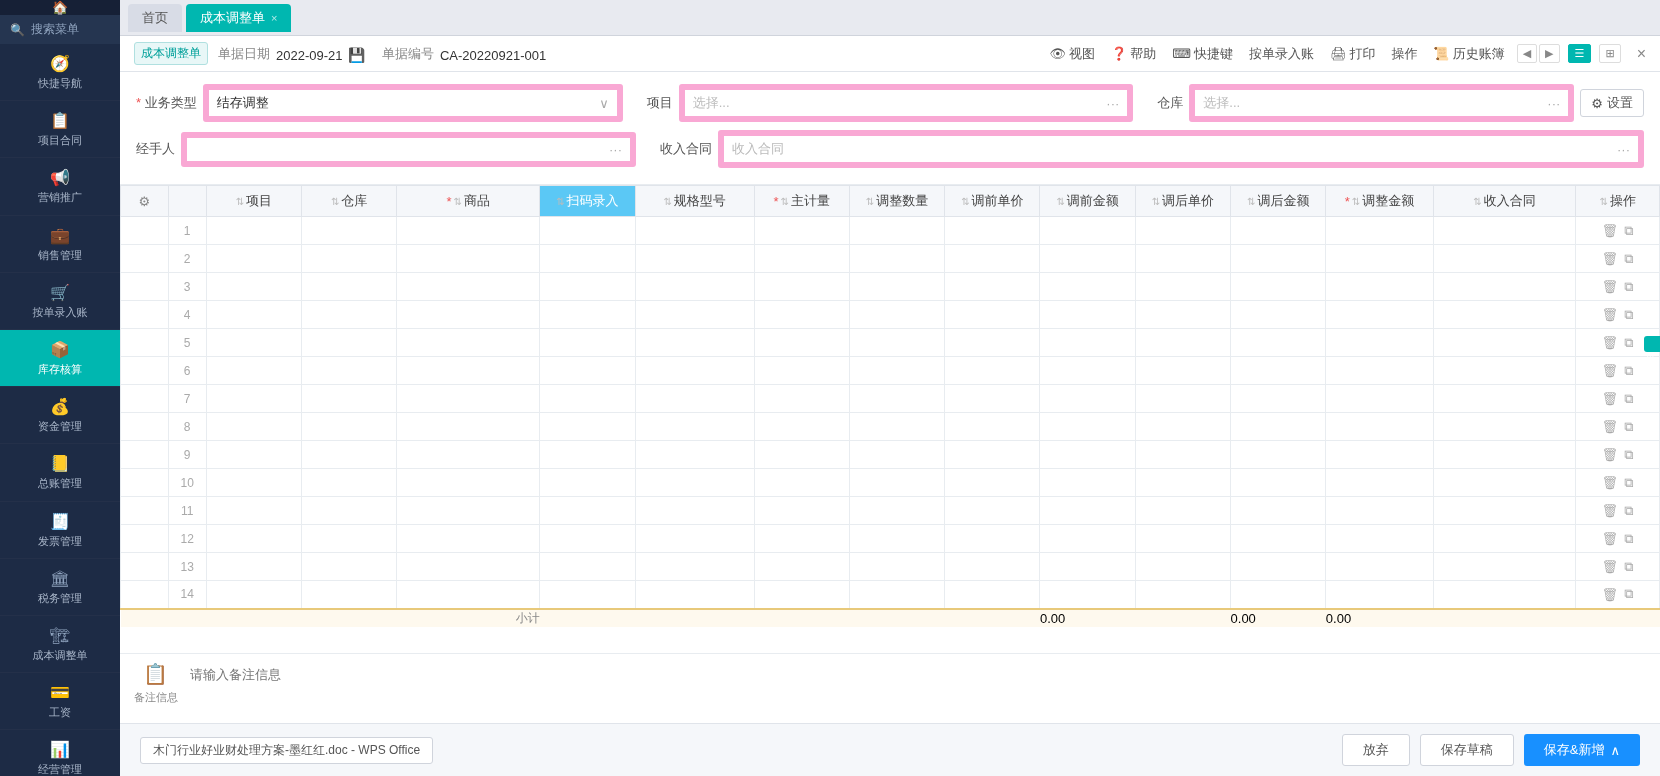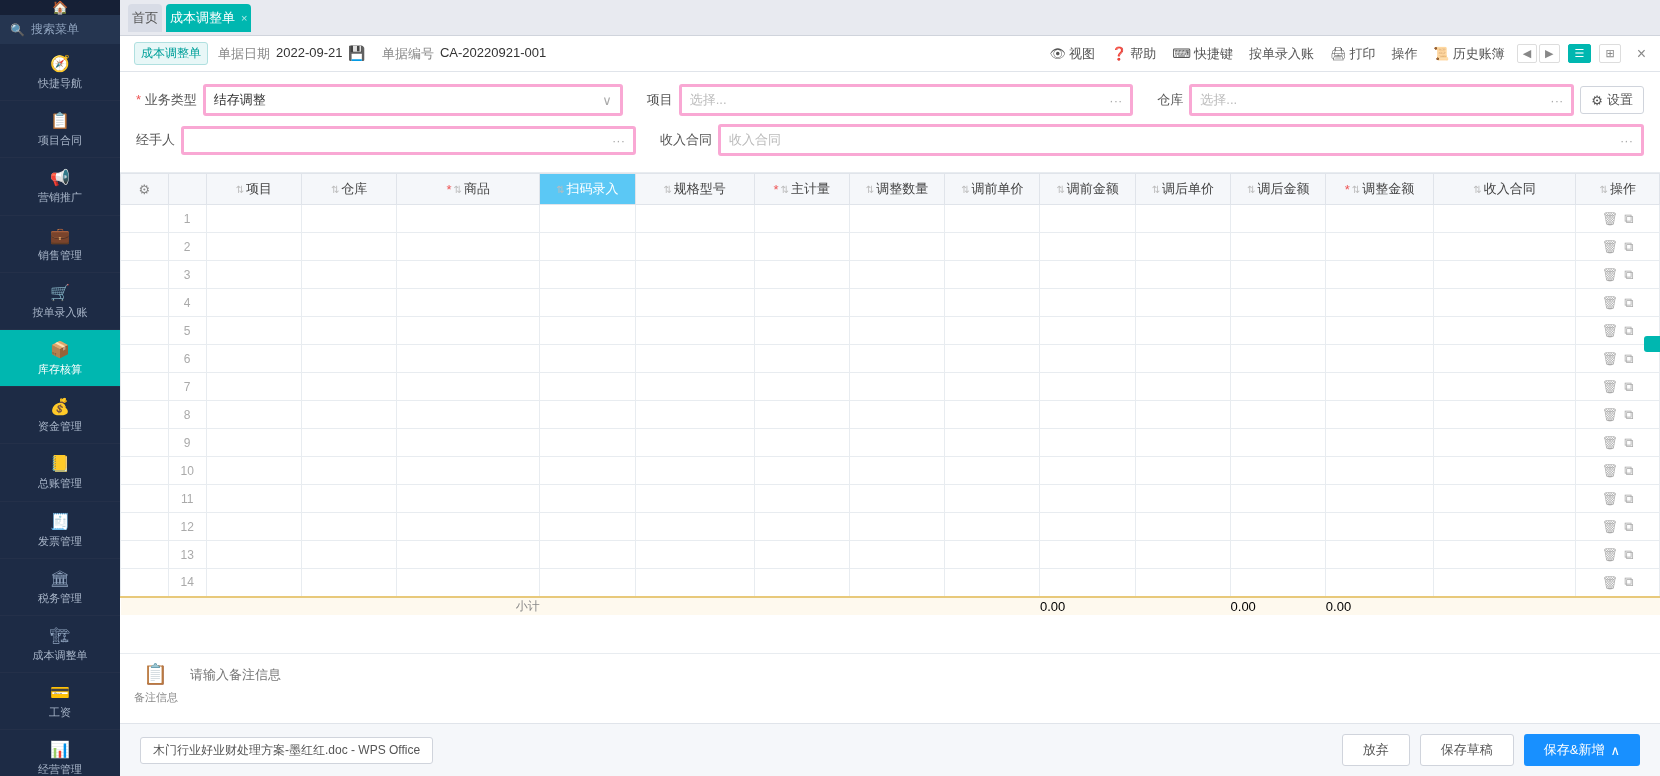--- a/index.html
+++ b/index.html
@@ -67,21 +67,21 @@
       align-items: center;
       background: #e8eaf0;
       border-bottom: 1px solid #d0d4dc;
       height: 36px;
       padding: 0 8px;
       gap: 4px;
     }
     .tab {
       display: flex;
       align-items: center;
-      padding: 0 4px;
+      padding: 0 14px;
       height: 28px;
       border-radius: 4px 4px 0 0;
       cursor: pointer;
       gap: 6px;
       font-size: 13px;
       color: #555;
       background: #d8dce6;
     }
     .tab.active {
       background: #00b7b0;
@@ -115,21 +115,21 @@
     }
     .doc-type-badge {
       background: #e8f7f7;
       border: 1px solid #b0e0e0;
       color: #00a09a;
       border-radius: 3px;
       padding: 2px 6px;
       font-size: 12px;
     }
     .doc-meta { display: flex; align-items: center; gap: 16px; flex: 1; }
-    .doc-meta-item { display: flex; align-items: flex-start; gap: 6px; color: #555; font-size: 13px; }
+    .doc-meta-item { display: flex; align-items: flex-end; gap: 6px; color: #555; font-size: 13px; }
     .doc-meta-label { color: #888; }
     .doc-meta-value { color: #333; font-weight: 500; }
     .save-icon { color: #888; font-size: 14px; cursor: pointer; }
     .toolbar-actions { display: flex; align-items: center; gap: 8px; margin-left: auto; }
     .toolbar-btn {
       display: flex; align-items: center; gap: 3px;
       font-size: 12px; color: #555; cursor: pointer; padding: 2px 4px;
     }
     .toolbar-close { font-size: 16px; cursor: pointer; color: #888; margin-left: 8px; }
     .toolbar-nav { display: flex; gap: 2px; }
@@ -161,21 +161,21 @@
       font-size: 13px;
     }
     .form-label.required::before {
       content: '* ';
       color: #e55;
     }
     .form-input {
       flex: 1;
       display: flex;
       align-items: center;
-      border: 3px solid #f9a8d4;
+      border: 6px solid #f9a8d4;
       border-radius: 3px;
       padding: 4px 8px;
       background: #fff;
       min-height: 28px;
       cursor: pointer;
     }
     .form-input-value { color: #333; font-size: 13px; }
     .form-input-placeholder { color: #bbb; font-size: 13px; }
     .form-input-dots { color: #aaa; margin-left: auto; }
     .form-dropdown-arrow { color: #aaa; margin-left: auto; }

